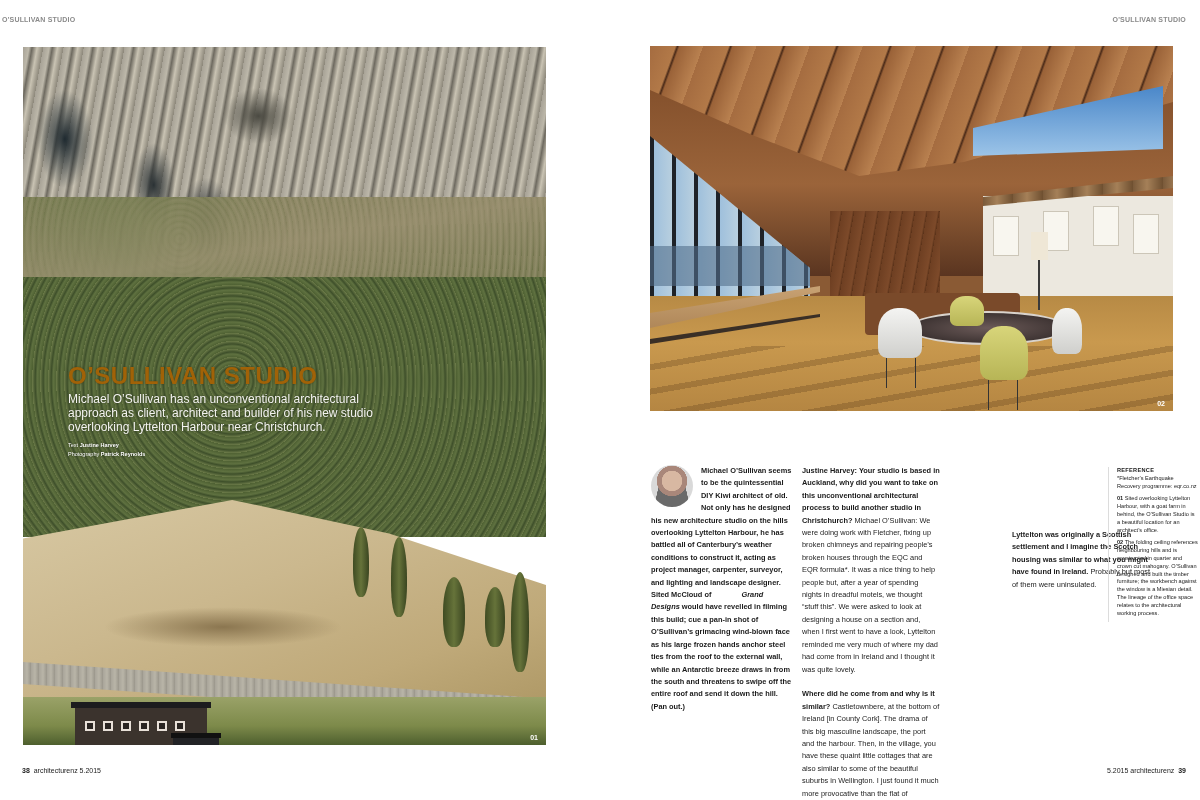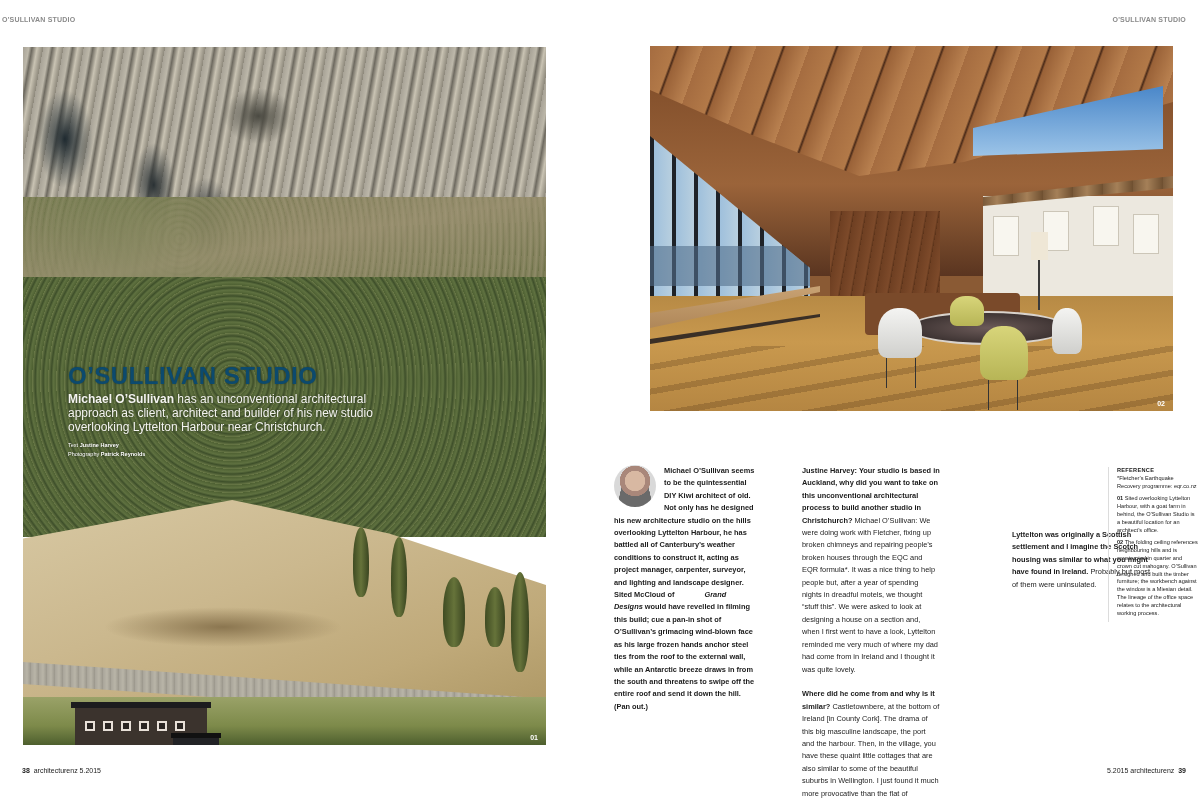--- a/index.html
+++ b/index.html
@@ -47,25 +47,25 @@
      background: linear-gradient(180deg, #9aa268 0%, #7d8a4a 60%, #4d5f2e 100%); }
   .tree { position: absolute; width: 16px; border-radius: 50% 50% 40% 40%;
      background: linear-gradient(90deg, #3f4b22, #66733a, #3a4520); }
   .house { position: absolute; left: 52px; top: 660px; width: 132px; height: 40px; background: #3b332d; }
   .house .roof { position: absolute; left: -4px; top: -5px; width: 140px; height: 6px; background: #1c1c1e; }
   .house .win { position: absolute; top: 14px; width: 10px; height: 10px; border: 2px solid #e8e0d8; background: #2a2522; }
   .shed { position: absolute; left: 150px; top: 690px; width: 46px; height: 34px; background: #222326; }
   .shed .roof { position: absolute; left: -2px; top: -4px; width: 50px; height: 5px; background: #111; }
   .hero .photo-num { position: absolute; right: 8px; bottom: 4px; font-size: 7px; color: #fff; font-weight: bold; }
 
-  .hero-title { position: absolute; left: 68px; top: 362px; font-size: 24px; font-weight: bold; color: #0c4a6e; letter-spacing: 0.5px;
+  .hero-title { position: absolute; left: 68px; top: 362px; font-size: 24px; font-weight: bold; color: #a16207; letter-spacing: 0.5px;
      text-shadow: 0 0 2px rgba(0,0,0,0.35); }
   .hero-standfirst { position: absolute; left: 68px; top: 392px; width: 310px; font-size: 12px; line-height: 14px; color: #f4f4f0;
      text-shadow: 0 0 2px rgba(0,0,0,0.45); }
-  .hero-standfirst b { font-weight: bold; }
+  .hero-standfirst b { font-weight: normal; }
   .hero-credits { position: absolute; left: 68px; top: 441px; font-size: 5.5px; line-height: 9px; color: #ffffff; text-shadow: 0 0 2px rgba(0,0,0,0.6); }
   .hero-credits b { font-weight: bold; }
 
   
   .interior { position: absolute; left: 650px; top: 46px; width: 523px; height: 365px; overflow: hidden; background: #8a5a34; }
   .ceiling { position: absolute; left: 0; top: 0; width: 100%; height: 200px;
      background: repeating-linear-gradient(110deg, #a56c40 0px, #b27948 24px, #4a2a18 26px, #9a6238 28px, #b98150 50px);
      clip-path: polygon(0 0, 100% 0, 100% 28%, 60% 58%, 40% 65%, 20% 45%, 0 22%); }
   .ceiling2 { position: absolute; left: 0; top: 0; width: 100%; height: 230px;
      background: linear-gradient(180deg, #7a4826 0%, #9b643a 60%, #5a3520 100%); z-index: 0; }
@@ -99,21 +99,21 @@
   .chair-legs { position: absolute; width: 30px; height: 30px; border-left: 1px solid #333; border-right: 1px solid #333; z-index: 5; }
   .lamp { position: absolute; left: 381px; top: 186px; width: 17px; height: 28px; background: #efe7d6; z-index: 4; }
   .lamp-stand { position: absolute; left: 388px; top: 214px; width: 2px; height: 50px; background: #3a3a3a; z-index: 4; }
   .interior .photo-num { position: absolute; right: 8px; bottom: 4px; font-size: 7px; color: #fff; font-weight: bold; z-index: 9; }
 
   
   .col { position: absolute; top: 465px; font-size: 7.4px; line-height: 12.4px; color: #1b1b1b; }
   .col p { margin-bottom: 12.4px; }
   .col p.tight { margin-bottom: 0; }
   .col .q { font-weight: bold; }
-  .col.c1 { left: 614px; width: 142px; font-weight: bold; }
+  .col.c1 { left: 651px; width: 142px; font-weight: bold; }
   .col.c2 { left: 802px; width: 138px; }
   .col.c3 { left: 1012px; width: 140px; }
   .portrait { float: left; width: 42px; height: 42px; border-radius: 50%; margin: 0 8px 2px 0;
      background: radial-gradient(circle at 50% 38%, #d8b8a2 0 30%, #a9877a 31% 45%, transparent 46%),
                  radial-gradient(ellipse at 50% 100%, #6a6a6a 0 55%, transparent 56%), #d9d9d9; }
   .c1 em { font-style: italic; margin-left: 28px; }
 
   .sidebar { position: absolute; left: 1108px; top: 467px; width: 90px; border-left: 1px solid #dcdcdc; padding-left: 8px; font-size: 5.6px; line-height: 7.8px; color: #222; }
   .sidebar .ref-head { font-weight: bold; letter-spacing: 0.3px; }
   .sidebar p { margin-bottom: 5px; }

